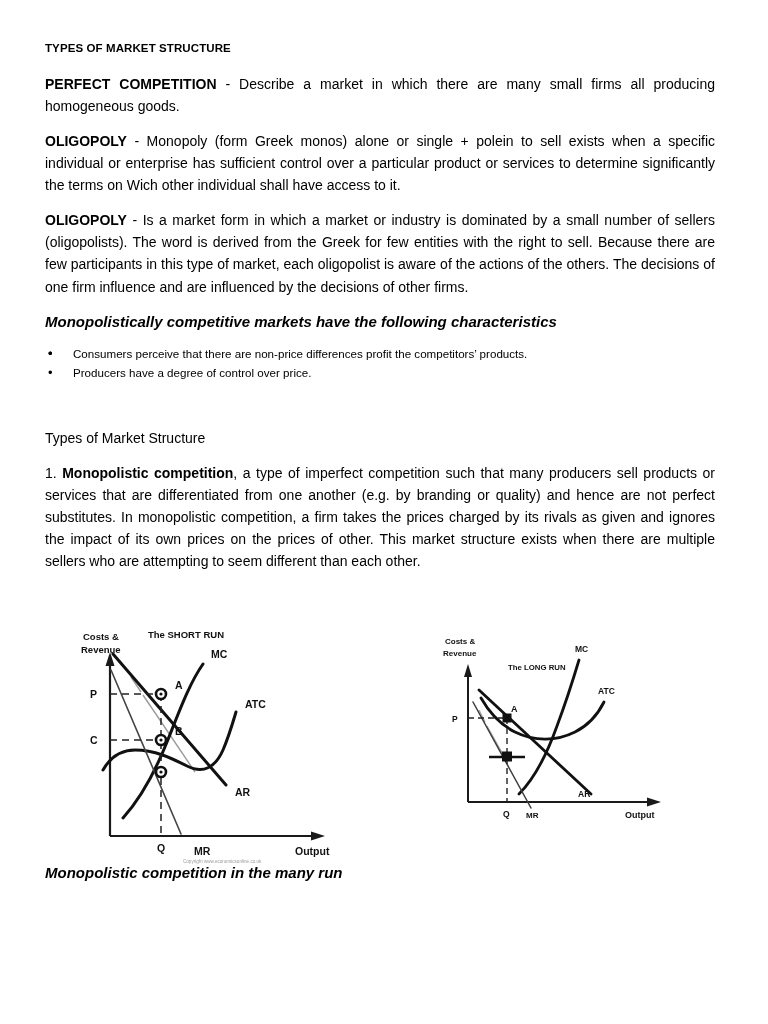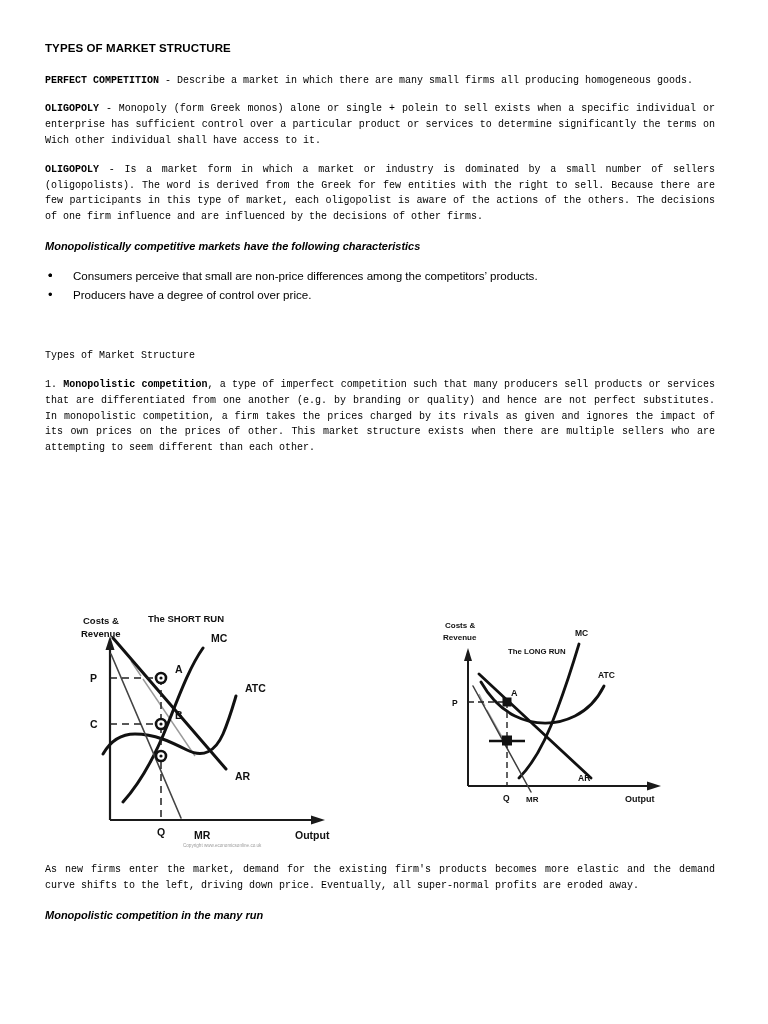--- a/index.html
+++ b/index.html
@@ -29,35 +29,34 @@
     width: 678px;
   }
   .doc-title {
     font-size: 11.5px;
     font-weight: bold;
     line-height: 1.45;
     margin: 0 0 16px 0;
     letter-spacing: 0.1px;
   }
   p.para {
-    font-size: 10px;
+    font-size: 14px;
     line-height: 1.58;
     margin: 0 8px 13px 0;
     text-align: justify;
     text-justify: inter-word;
-    font-family: Liberation Mono, monospace;
   }
   p.para .lead {
     font-weight: bold;
   }
   p.plain {
     text-align: left;
   }
   h3.sub {
-    font-size: 11px;
+    font-size: 15px;
     font-weight: bold;
     font-style: italic;
     line-height: 1.5;
     margin: 0 0 12px 0;
   }
   ul.char-list {
     margin: 0 0 14px 0;
     padding: 0;
     list-style: none;
   }
@@ -76,21 +75,21 @@
     top: -1px;
     font-size: 13px;
     line-height: 1.58;
   }
   .spacer-lg { height: 30px; }
 
   
   .figure-band {
     position: absolute;
     left: 45px;
-    top: 606px;
+    top: 622px;
     width: 678px;
     height: 242px;
   }
   .fig {
     position: absolute;
     top: 0;
   }
   .fig.left  { left: 18px;  width: 320px; height: 242px; }
   .fig.right { left: 378px; width: 300px; height: 242px; }
   .fig svg { display: block; }
@@ -116,21 +115,21 @@
 
     <p class="para"><span class="lead">OLIGOPOLY</span><span> - Monopoly (form Greek monos) alone or single + polein to sell exists when a specific individual or enterprise has sufficient control over a particular product or services to determine significantly the terms on Wich other individual shall have access to it.</span></p>
 
     <p class="para"><span class="lead">OLIGOPOLY</span><span> - Is a market form in which a market or industry is dominated by a small number of sellers (oligopolists). The word is derived from the Greek for few entities with the right to sell. Because there are few participants in this type of market, each oligopolist is aware of the actions of the others. The decisions of one firm influence and are influenced by the decisions of other firms.</span></p>
 
 
     <h3 class="sub">Monopolistically competitive markets have the following characteristics</h3>
 
     <ul class="char-list">
       <li><span class="bullet">•</span></li>
-      <li><span class="bullet">•</span><span>Consumers perceive that small are non-price differences among the competitors’ products.</span></li>
+      <li><span class="bullet">•</span><span>Consumers perceive that there are non-price differences profit the competitors’ products.</span></li>
       <li><span class="bullet">•</span><span>Producers have a degree of control over price.</span></li>
     </ul>
 
     <div class="spacer-lg"></div>
 
     <p class="para plain">Types of Market Structure</p>
 
     <p class="para"><span>1. </span><span class="lead">Monopolistic competition</span><span>, a type of imperfect competition such that many producers sell products or services that are differentiated from one another (e.g. by branding or quality) and hence are not perfect substitutes. In monopolistic competition, a firm takes the prices charged by its rivals as given and ignores the impact of its own prices on the prices of other. This market structure exists when there are multiple sellers who are attempting to seem different than each other.</span></p>
 
 
@@ -241,19 +240,18 @@
           <text x="29" y="100" font-size="8.5" font-weight="bold">P</text>
           <text x="80" y="195" font-size="8.5" font-weight="bold">Q</text>
           <text x="202" y="196" font-size="9" font-weight="bold">Output</text>
         </g>
       </svg>
     </div>
 
   </div>
 
   <div class="after-figs">
-    <p class="para">As new firms enter the market, demand for the existing firm's products becomes more elastic and the demand curve shifts to the left, driving down price. Eventually, all super-normal profits are eroded away.</p>
 
     <h3 class="sub">Monopolistic competition in the many run</h3>
 
   </div>
 
 </div>
 
 </body></html>

